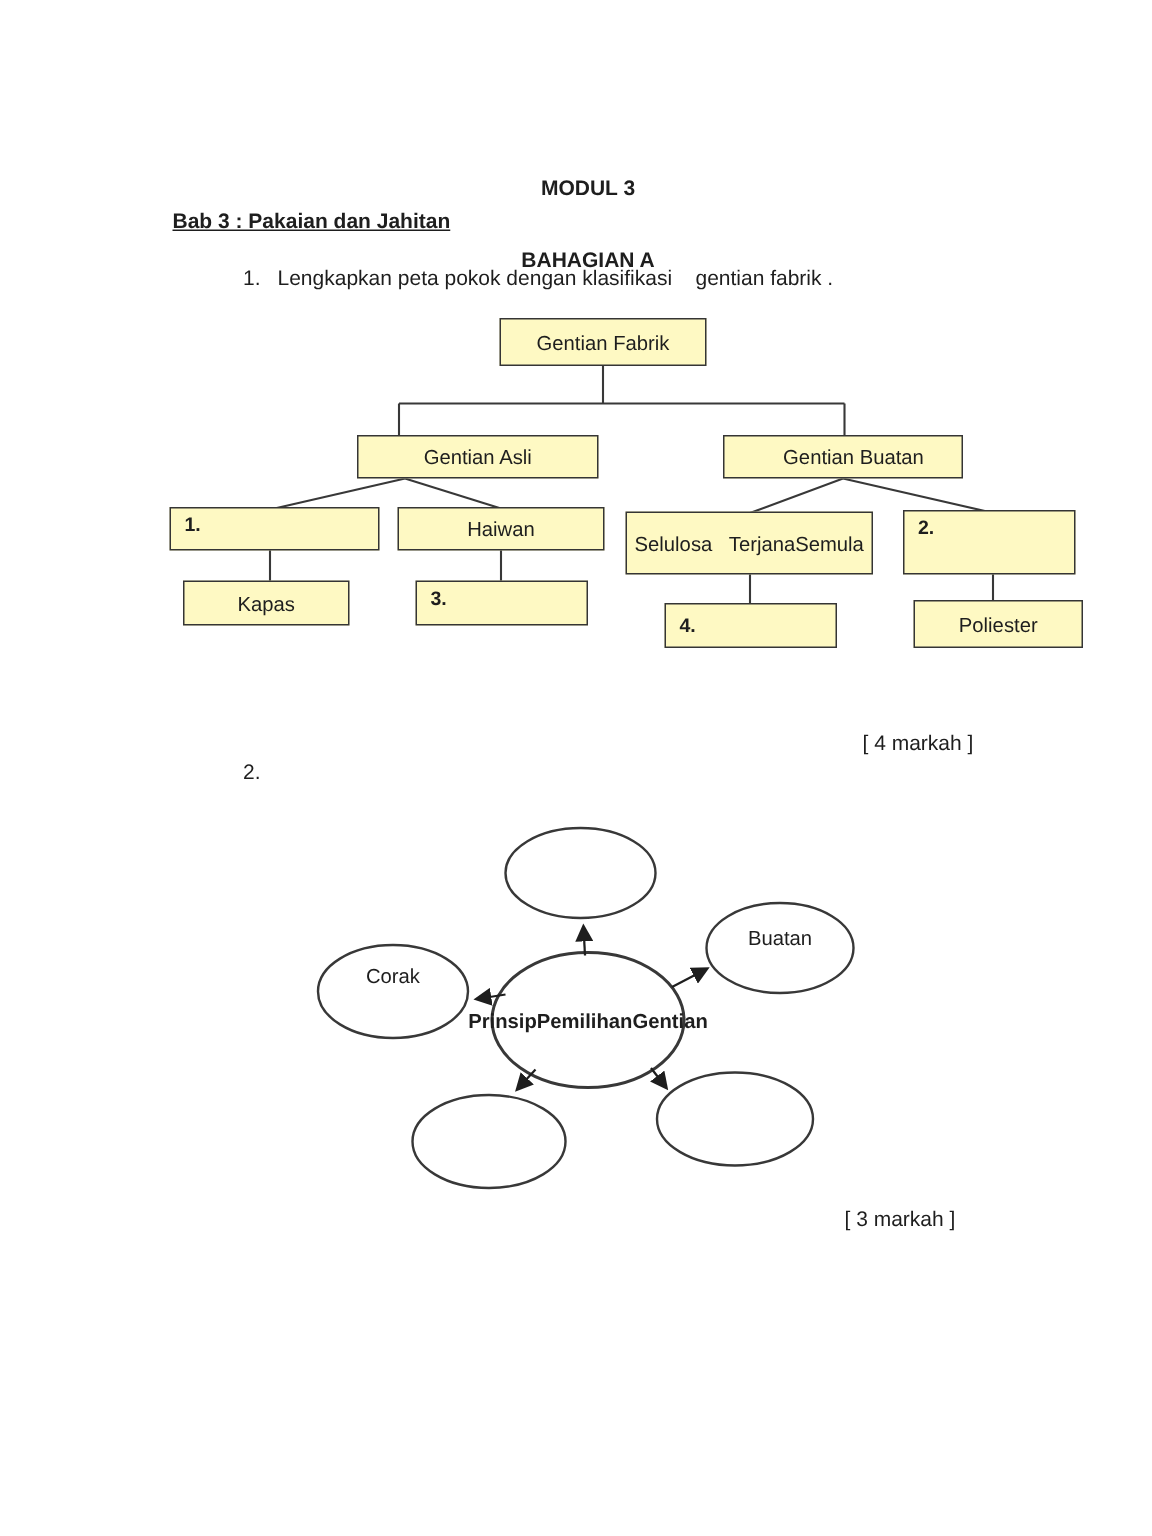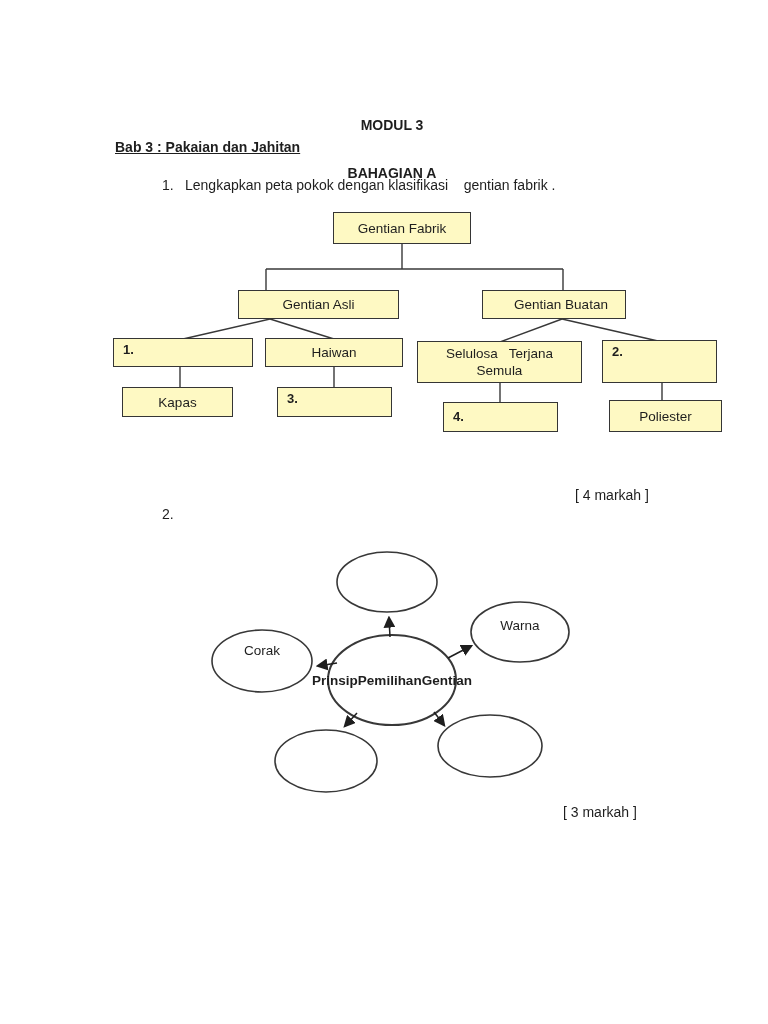--- a/index.html
+++ b/index.html
@@ -8,21 +8,21 @@
     font-family:"Liberation Sans", sans-serif; color:#1e1e1e; overflow:hidden;
   }
   .t { position:absolute; font-size:14px; line-height:16px; white-space:pre-wrap; }
   .title-block { left:16px; width:752px; text-align:center; font-weight:bold; }
   .chapter { text-decoration:underline; font-weight:bold; }
   .box {
     position:absolute; border:1.5px solid #353535; box-sizing:border-box;
     background:#fef9c3; font-size:13.5px; color:#1e1e1e;
   }
   .box-center { display:flex; align-items:center; justify-content:center; text-align:center; }
-  .box-col { display:flex; flex-direction:column; align-items:center; justify-content:center; line-height:17px; text-align:center; white-space:pre; }
+  .box-col { display:flex; flex-direction:row; align-items:center; justify-content:center; line-height:17px; text-align:center; white-space:pre; }
   .box-blank { font-weight:bold; font-size:13px; padding:3px 0 0 9px; line-height:15px; }
   .lines { position:absolute; left:0; top:0; }
   .ellipse-label { position:absolute; text-align:center; font-size:13.5px; line-height:15px; }
   .center-label {
     position:absolute; display:flex; align-items:center;
     justify-content:center; font-weight:bold; font-size:13.5px; line-height:19px; text-align:center;
   }
 </style>
 </head>
 <body>
@@ -80,21 +80,21 @@
   </svg>
 
   <div class="box box-center" style="left:333px; top:212px; width:138px; height:32px;">
     <span>Gentian Fabrik</span>
   </div>
 
   <div class="box box-center" style="left:190px; top:290px; width:161px; height:29px;margin-left:48px;">
     <span>Gentian Asli</span>
   </div>
 
-  <div class="box box-center" style="left:482px; top:290px; width:144px; height:29px;padding-left:14px;">
+  <div class="box box-center" style="left:482px; top:290px; width:160px; height:29px;padding-left:14px;">
     <span>Gentian Buatan</span>
   </div>
 
   <div class="box box-blank" style="left:113px; top:338px; width:140px; height:29px;">
     <span>1.</span>
   </div>
 
   <div class="box box-center" style="left:265px; top:338px; width:138px; height:29px;">
     <span>Haiwan</span>
   </div>
@@ -127,21 +127,21 @@
   <div class="t" style="left:575px; top:487px;">[ 4 markah ]</div>
 
   <span class="t" style="left:162px; top:506px;">2.</span>
 
   <div class="center-label" style="left:330px; top:638px; width:124px; height:84px;">
     <span>Prinsip</span>
     <span>Pemilihan</span>
     <span>Gentian</span>
   </div>
 
-  <div class="ellipse-label" style="left:470px; top:618px; width:100px;">Warna</div>
+  <div class="ellipse-label" style="left:470px; top:618px; width:100px;">Buatan</div>
 
   <div class="ellipse-label" style="left:212px; top:643px; width:100px;">Corak</div>
 
   <div class="ellipse-label" style="left:337px; top:575px; width:100px;"></div>
 
   <div class="ellipse-label" style="left:276px; top:754px; width:100px;"></div>
 
   <div class="ellipse-label" style="left:440px; top:739px; width:100px;"></div>
 
   <div class="t" style="left:563px; top:804px;">[ 3 markah ]</div>

